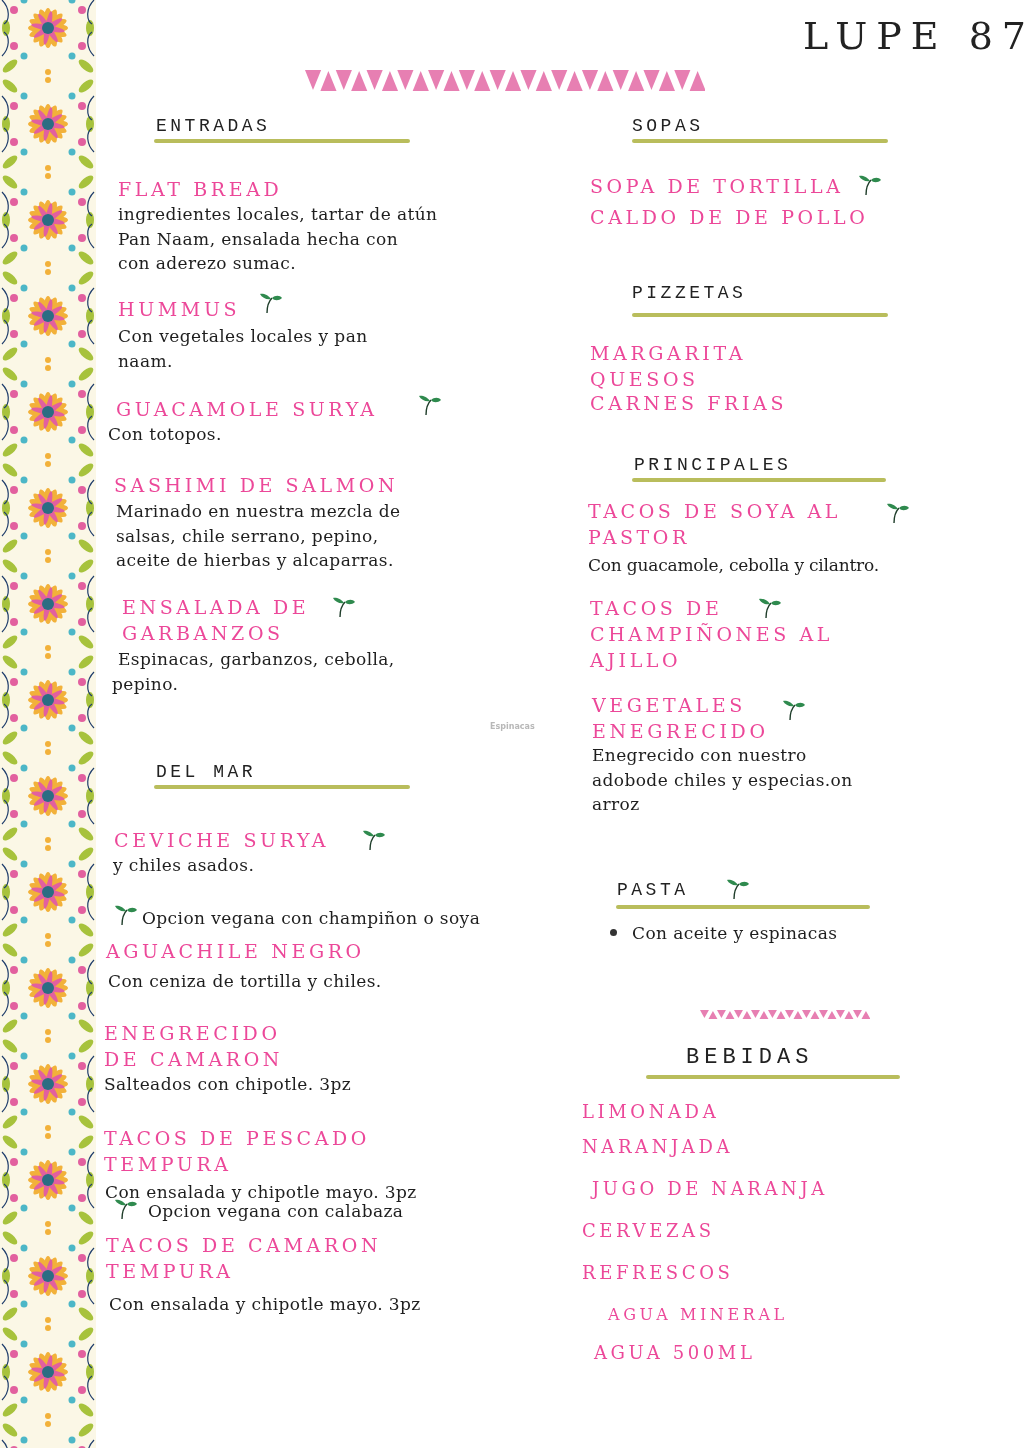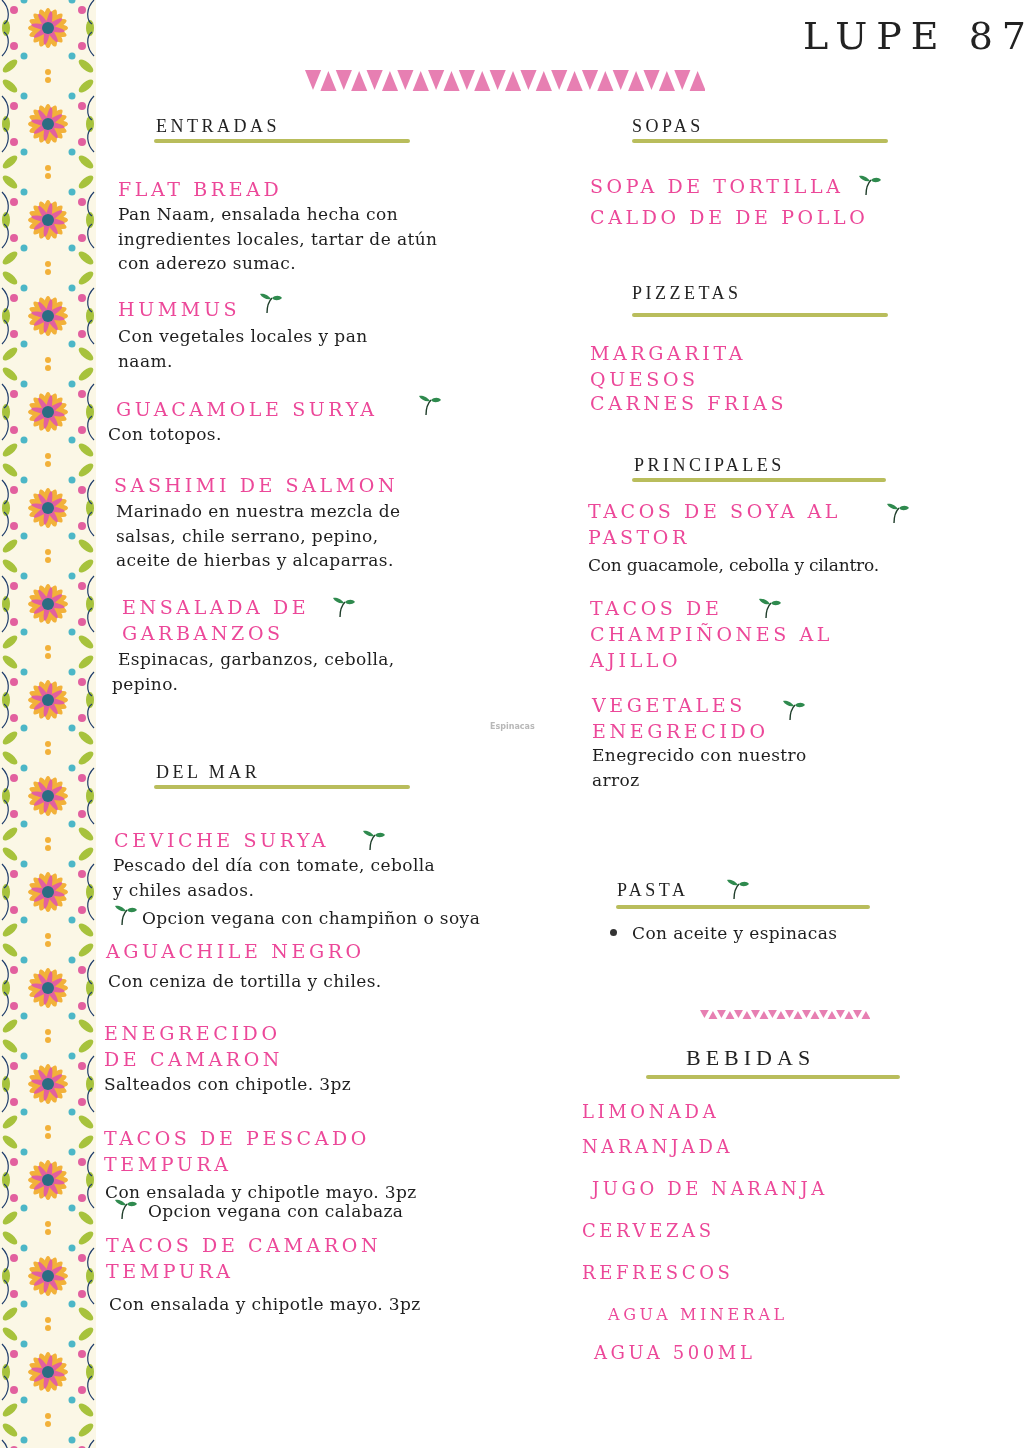--- a/index.html
+++ b/index.html
@@ -19,21 +19,21 @@
   .title {
     position: absolute; top: 14px; left: 0; width: 1000px; text-align: right;
     font-size: 38px; letter-spacing: 9px; font-weight: normal; color: #222;
     padding-left: 0;
     margin-left: 35px;
   }
   .tri-band { position: absolute; }
 
   .heading {
     position: absolute; font-size: 18px; letter-spacing: 3.5px; color: #222;
-    font-family: Liberation Serif, serif;
+    font-family: Liberation Mono, monospace;
   }
   .rule { position: absolute; height: 4px; background: #b9bd5c; border-radius: 2px; }
 
   .item { position: absolute; font-size: 19px; letter-spacing: 3.6px; color: #ec4899; line-height: 26px; }
   .desc { position: absolute; font-size: 17px; line-height: 24.5px; color: #1e1e1e; letter-spacing: 0.4px; }
   .sprout-abs { position: absolute; width: 24px; height: 22px; }
 
   .watermark { position: absolute; left: 490px; top: 722px; font-family: "DejaVu Sans", sans-serif; font-size: 8px; font-weight: bold; color: #b8b8b8; }
   .bullet { position: absolute; width: 7px; height: 7px; border-radius: 50%; background: #333; }
 </style>
@@ -180,22 +180,22 @@
     <polygon points="353.84615384615387,23 370,23 361.84615384615387,3" fill="#e77fb2"></polygon>
     <polygon points="369.2307692307692,2 385.38461538461536,2 377.2307692307692,22" fill="#e77fb2"></polygon>
     <polygon points="384.61538461538464,23 400.7692307692308,23 392.61538461538464,3" fill="#e77fb2"></polygon>
   </svg>
 
 <div class="heading" style="left:156px;top:116px">ENTRADAS</div>
 <div class="rule" style="left:154px;top:139px;width:256px"></div>
 
 <div class="item" style="left:118px;top:176px">FLAT BREAD</div>
 <div class="desc" style="left:118px;top:202px">
-  <div>Pan Naam, ensalada hecha con</div>
-    <div>ingredientes locales, tartar de  atún</div>
+  <div>ingredientes locales, tartar de  atún</div>
+    <div>Pan Naam, ensalada hecha con</div>
     <div>con aderezo sumac.</div>
 </div>
 
 <div class="item" style="left:118px;top:296px"><span>HUMMUS</span></div>
 <svg class="sprout-abs" style="left:259px;top:292px">
     <use href="#sprout"></use>
   </svg>
 <div class="desc" style="left:118px;top:324px">
   <div>Con vegetales locales y pan</div>
     <div>naam.</div>
@@ -229,21 +229,20 @@
 <div class="watermark">Espinacas</div>
 
 <div class="heading" style="left:156px;top:762px">DEL MAR</div>
 <div class="rule" style="left:154px;top:785px;width:256px"></div>
 
 <div class="item" style="left:114px;top:827px">CEVICHE SURYA</div>
 <svg class="sprout-abs" style="left:362px;top:829px">
     <use href="#sprout"></use>
   </svg>
 <div class="desc" style="left:113px;top:853px">
-  <div>Pescado del día con tomate, cebolla</div>
     <div>y chiles asados.</div>
 </div>
 <svg class="sprout-abs" style="left:114px;top:904px">
     <use href="#sprout"></use>
   </svg>
 <div class="desc" style="left:142px;top:906px">Opcion vegana con champiñon o soya</div>
 
 <div class="item" style="left:106px;top:938px">AGUACHILE NEGRO</div>
 <div class="desc" style="left:108px;top:969px">Con ceniza de tortilla y chiles.</div>
 
@@ -306,20 +305,21 @@
 
 <div class="item" style="left:592px;top:692px">
   <div>VEGETALES</div>
     <div>ENEGRECIDO</div>
 </div>
 <svg class="sprout-abs" style="left:782px;top:699px">
     <use href="#sprout"></use>
   </svg>
 <div class="desc" style="left:592px;top:743px">
   <div>Enegrecido con nuestro</div>
+    <div>adobode chiles y especias.on</div>
     <div>arroz</div>
 </div>
 
 <div class="heading" style="left:617px;top:880px">PASTA</div>
 <svg class="sprout-abs" style="left:726px;top:878px">
     <use href="#sprout"></use>
   </svg>
 <div class="rule" style="left:616px;top:905px;width:254px"></div>
 <div class="bullet" style="left:610px;top:929px"></div>
 <div class="desc" style="left:632px;top:921px">Con aceite y espinacas</div>

